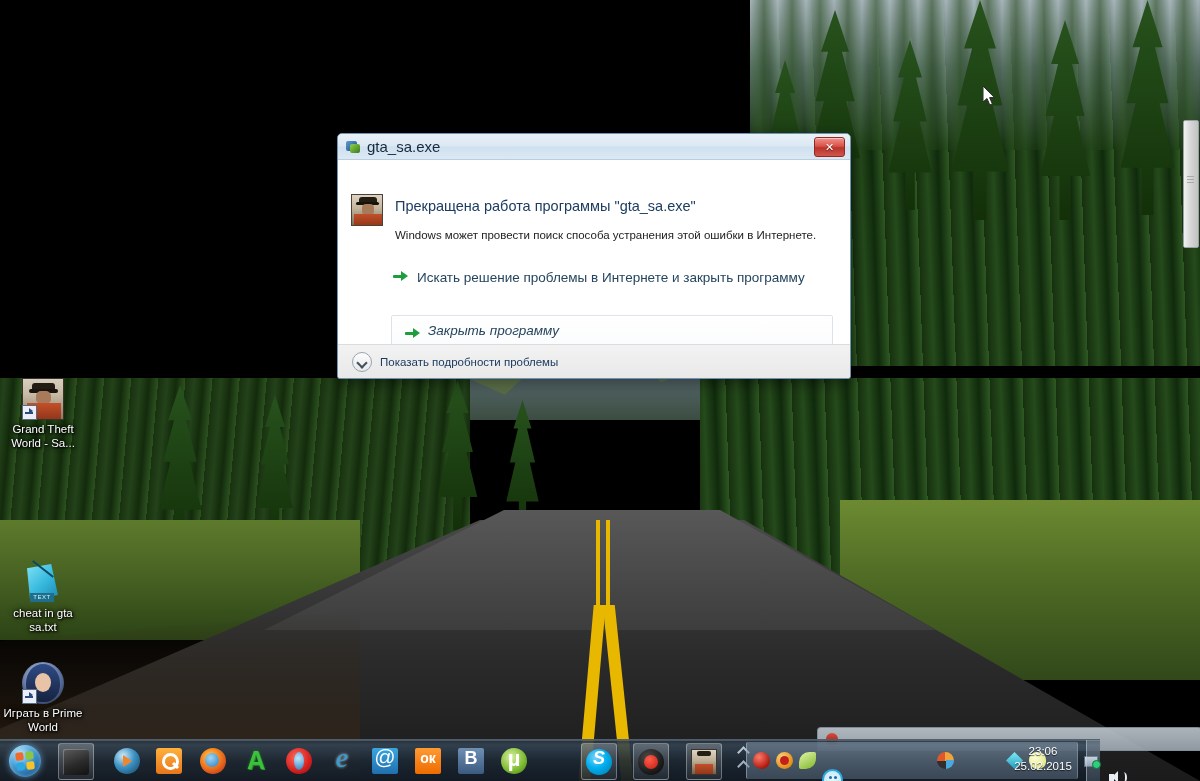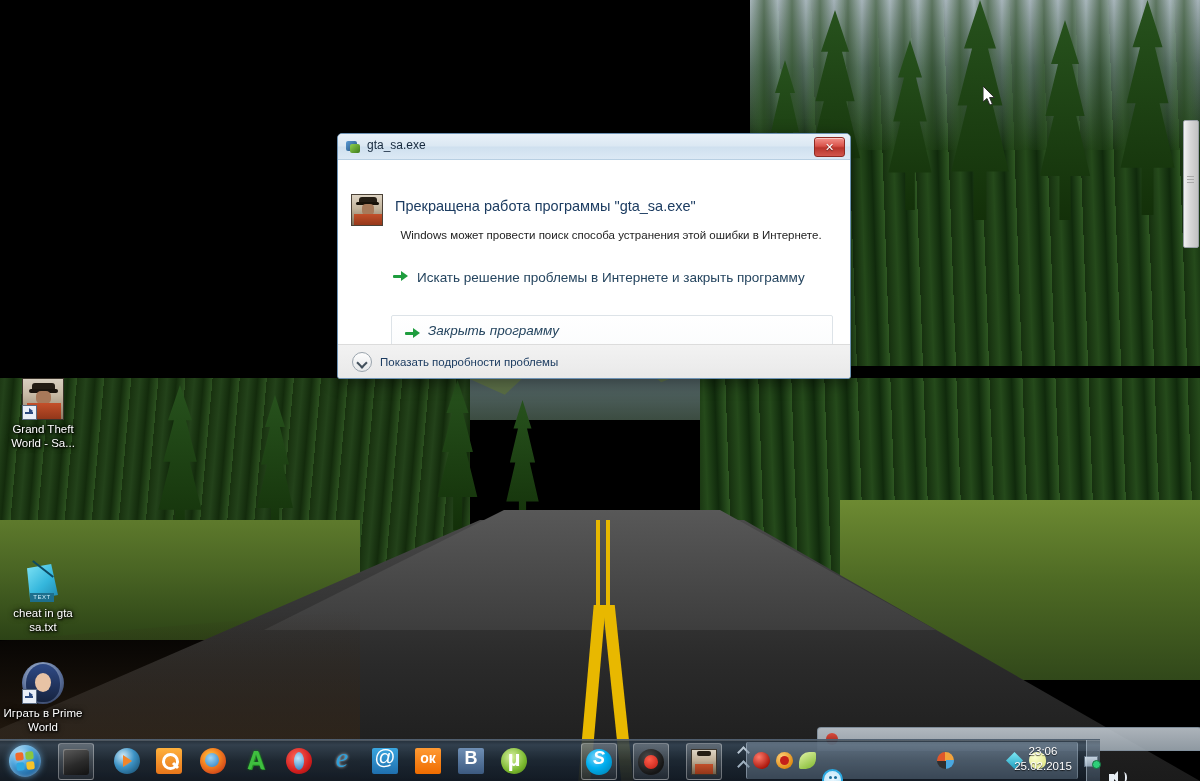--- a/index.html
+++ b/index.html
@@ -116,40 +116,40 @@
      border:1px solid #6e93b5;border-radius:5px 5px 3px 3px;
      background:#f0f0f0;box-shadow:0 4px 16px rgba(0,0,0,.45);overflow:hidden;}
   #err-titlebar{height:25px;position:relative;
      background:linear-gradient(180deg,#e9f1f8 0%,#dbe8f3 48%,#cfe0ef 52%,#dce9f5 100%);
      border-bottom:1px solid #b8cfe2;}
   #err-title-icon{position:absolute;left:8px;top:5px;width:15px;height:15px;}
   #err-title-icon .s1{position:absolute;left:0;top:2px;width:11px;height:10px;
      background:linear-gradient(135deg,#5b9bd5,#1f4e79);border-radius:2px;}
   #err-title-icon .s2{position:absolute;left:4px;top:5px;width:10px;height:9px;
      background:linear-gradient(135deg,#8fd14f,#3c7a1a);border-radius:2px;}
-  #err-title-text{position:absolute;left:29px;top:4px;font-size:12px;color:#16293d;}
+  #err-title-text{position:absolute;left:29px;top:4px;font-size:15px;color:#16293d;}
   #err-close{position:absolute;right:5px;top:3px;width:29px;height:18px;border-radius:3px;
      background:linear-gradient(180deg,#f3928b 0%,#d9534a 45%,#b8342b 55%,#d1564c 100%);
      border:1px solid #8e2a22;box-shadow:inset 0 1px 0 rgba(255,255,255,.5);cursor:pointer;}
   #err-close:after{content:"\2715";position:absolute;left:0;right:0;top:0;
      font-size:11px;line-height:18px;text-align:center;color:#fff;font-weight:bold;
      text-shadow:0 1px 1px rgba(0,0,0,.5);}
 
   #err-body{position:relative;height:185px;background:#fff;}
   #err-prog-icon{position:absolute;left:13px;top:34px;width:32px;height:32px;
      border:1px solid #4b4237;box-sizing:border-box;overflow:hidden;
      background:linear-gradient(180deg,#ded4c4 0%,#c3b49c 45%,#7d6e58 100%);}
   #err-prog-icon .hat{position:absolute;left:7px;top:2px;width:18px;height:6px;background:#241d14;border-radius:3px 3px 0 0;}
   #err-prog-icon .brim{position:absolute;left:4px;top:7px;width:23px;height:3px;background:#181209;border-radius:2px;}
   #err-prog-icon .face{position:absolute;left:10px;top:9px;width:12px;height:11px;background:#a77a5a;border-radius:4px;}
   #err-prog-icon .torso{position:absolute;left:2px;top:19px;width:28px;height:14px;
      background:linear-gradient(180deg,#c2502a,#8a3216);}
 
   #err-heading{position:absolute;left:57px;top:37px;right:18px;font-size:14.5px;color:#1c3c61;line-height:18px;}
-  #err-sub{position:absolute;left:57px;top:67px;right:23px;font-size:11.5px;color:#222;line-height:16px;text-align:center;}
+  #err-sub{position:absolute;left:57px;top:67px;right:23px;font-size:11.5px;color:#222;line-height:16px;}
 
   .err-option{position:absolute;left:55px;right:18px;cursor:pointer;}
   .err-option .arw{position:absolute;left:0;top:3px;width:16px;height:14px;}
   .err-option .arw:before{content:"";position:absolute;left:0;top:5px;width:9px;height:3px;
      background:#1e9d3e;border-radius:1px;}
   .err-option .arw:after{content:"";position:absolute;left:8px;top:1px;
      border-left:7px solid #1e9d3e;border-top:5.5px solid transparent;border-bottom:5.5px solid transparent;}
   .err-option .txt{margin-left:24px;display:block;font-size:13.5px;color:#25455f;line-height:21px;}
 
   #opt1{top:107px;}

